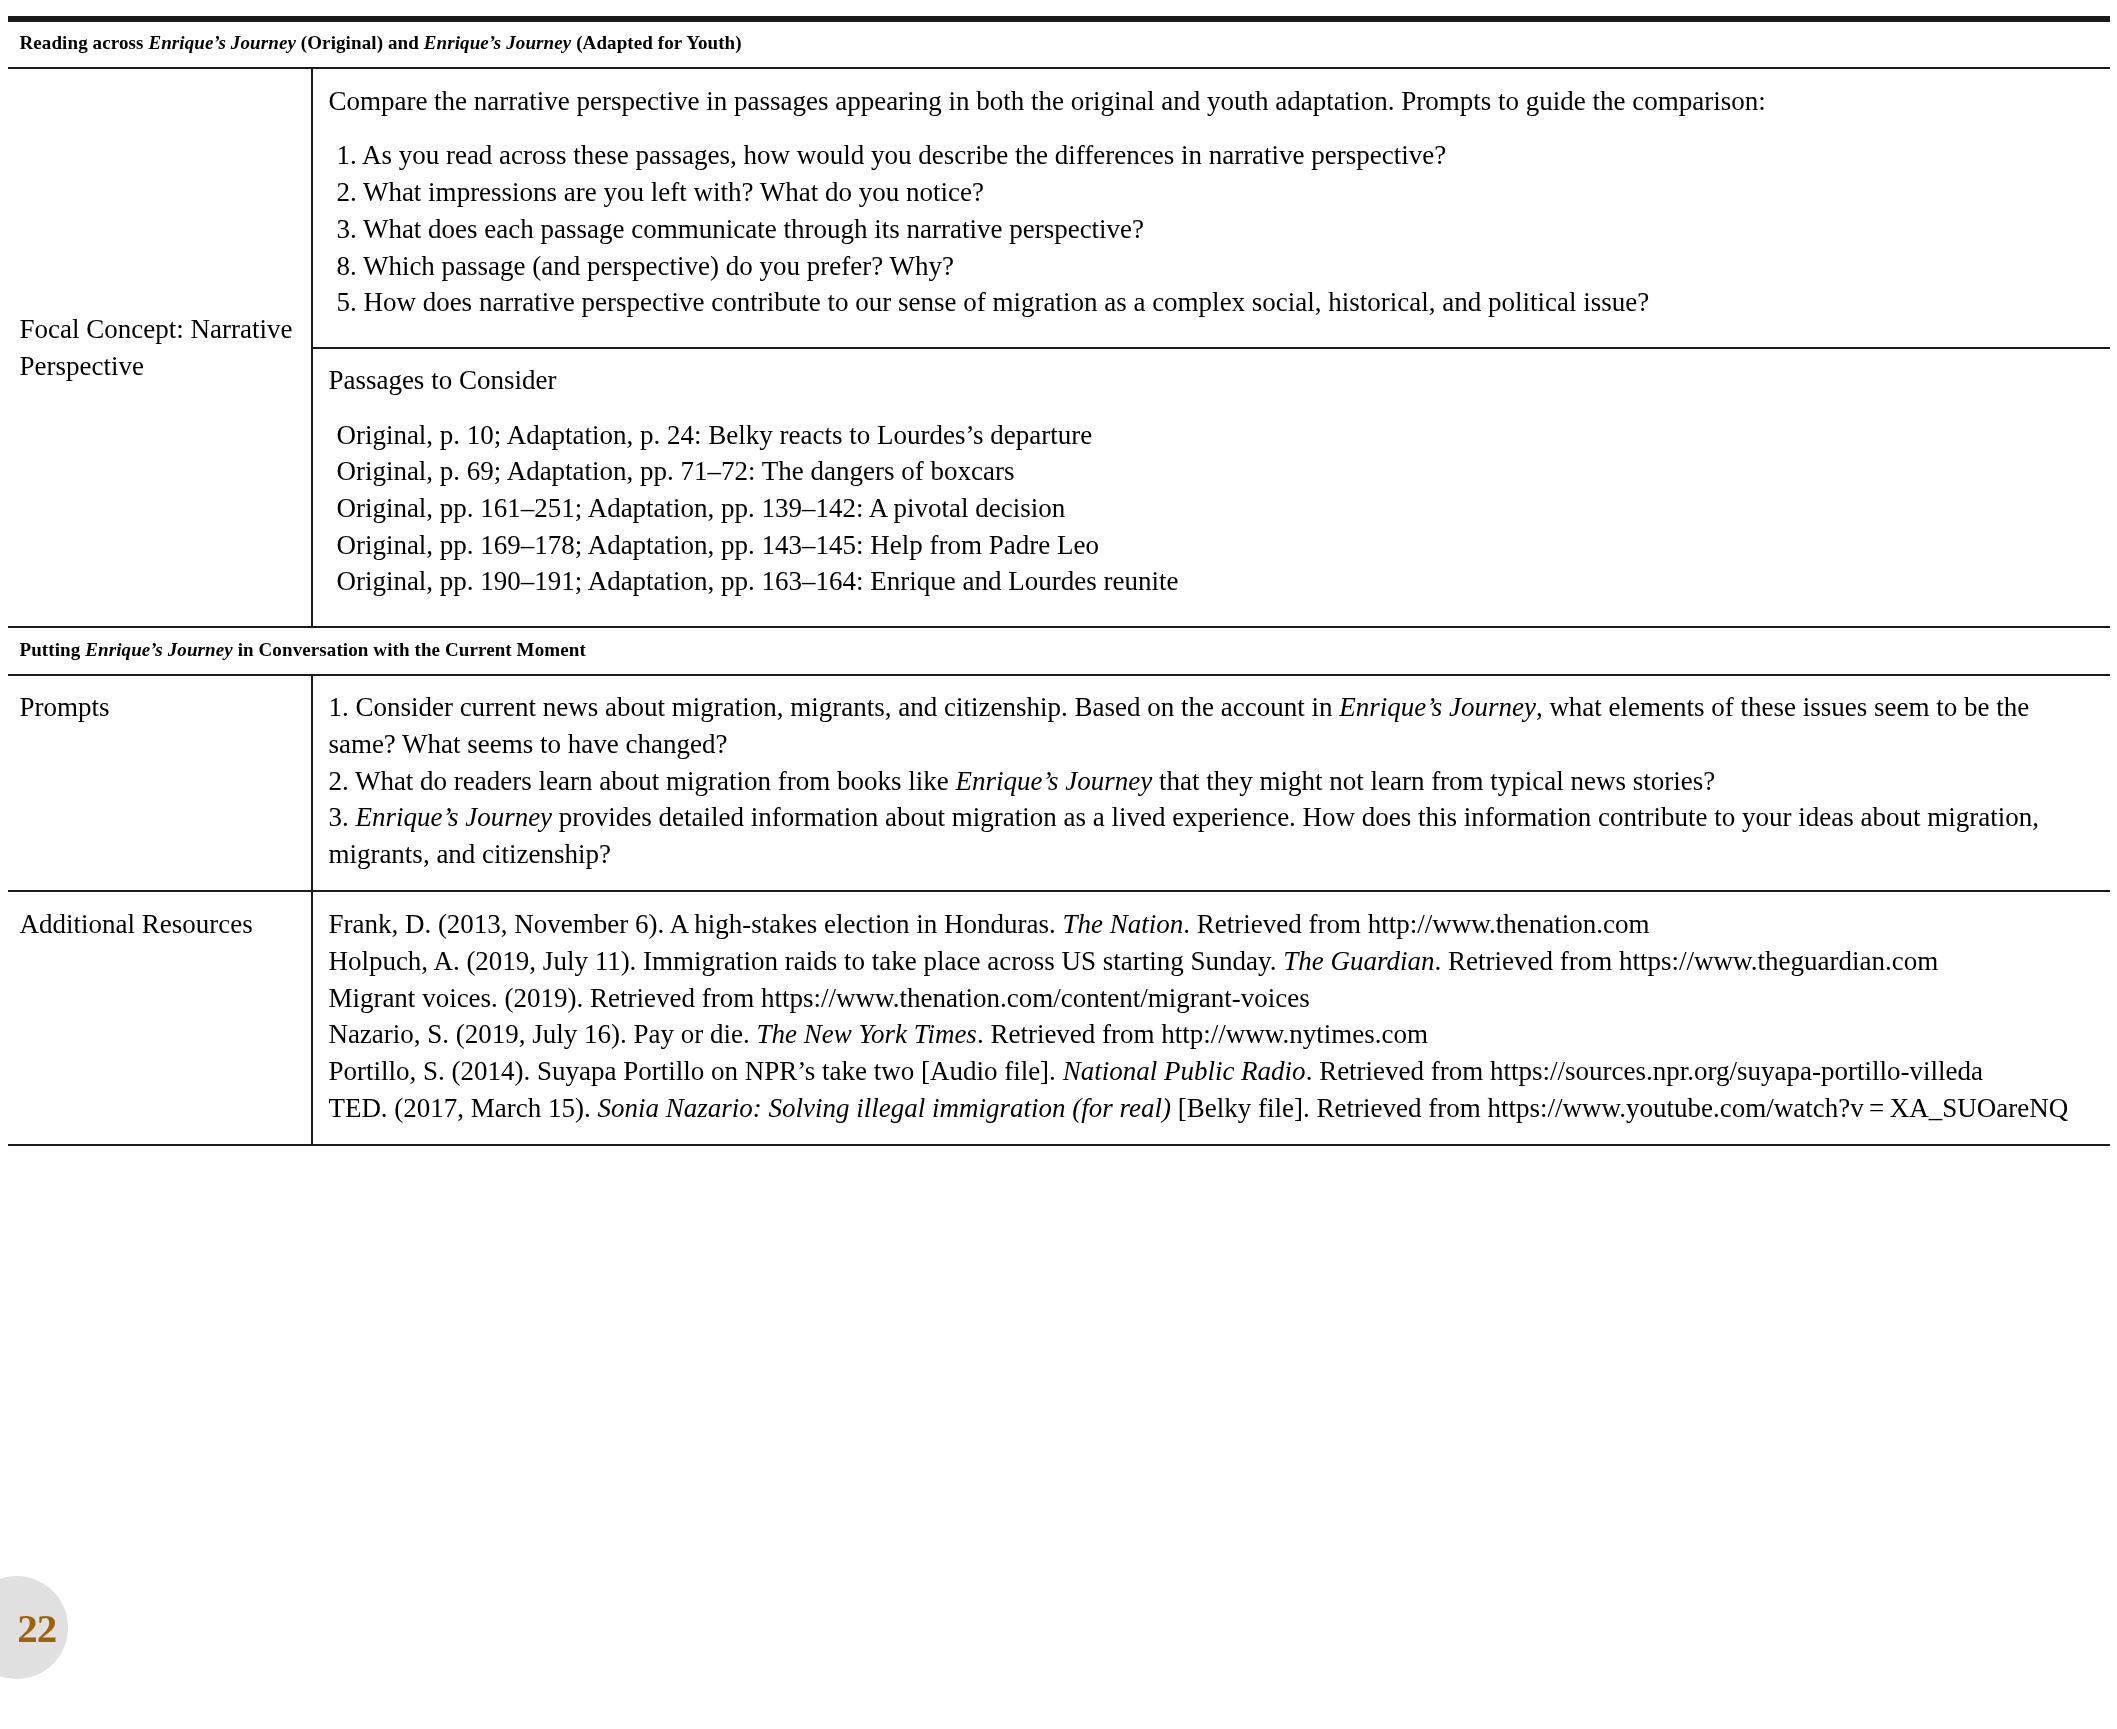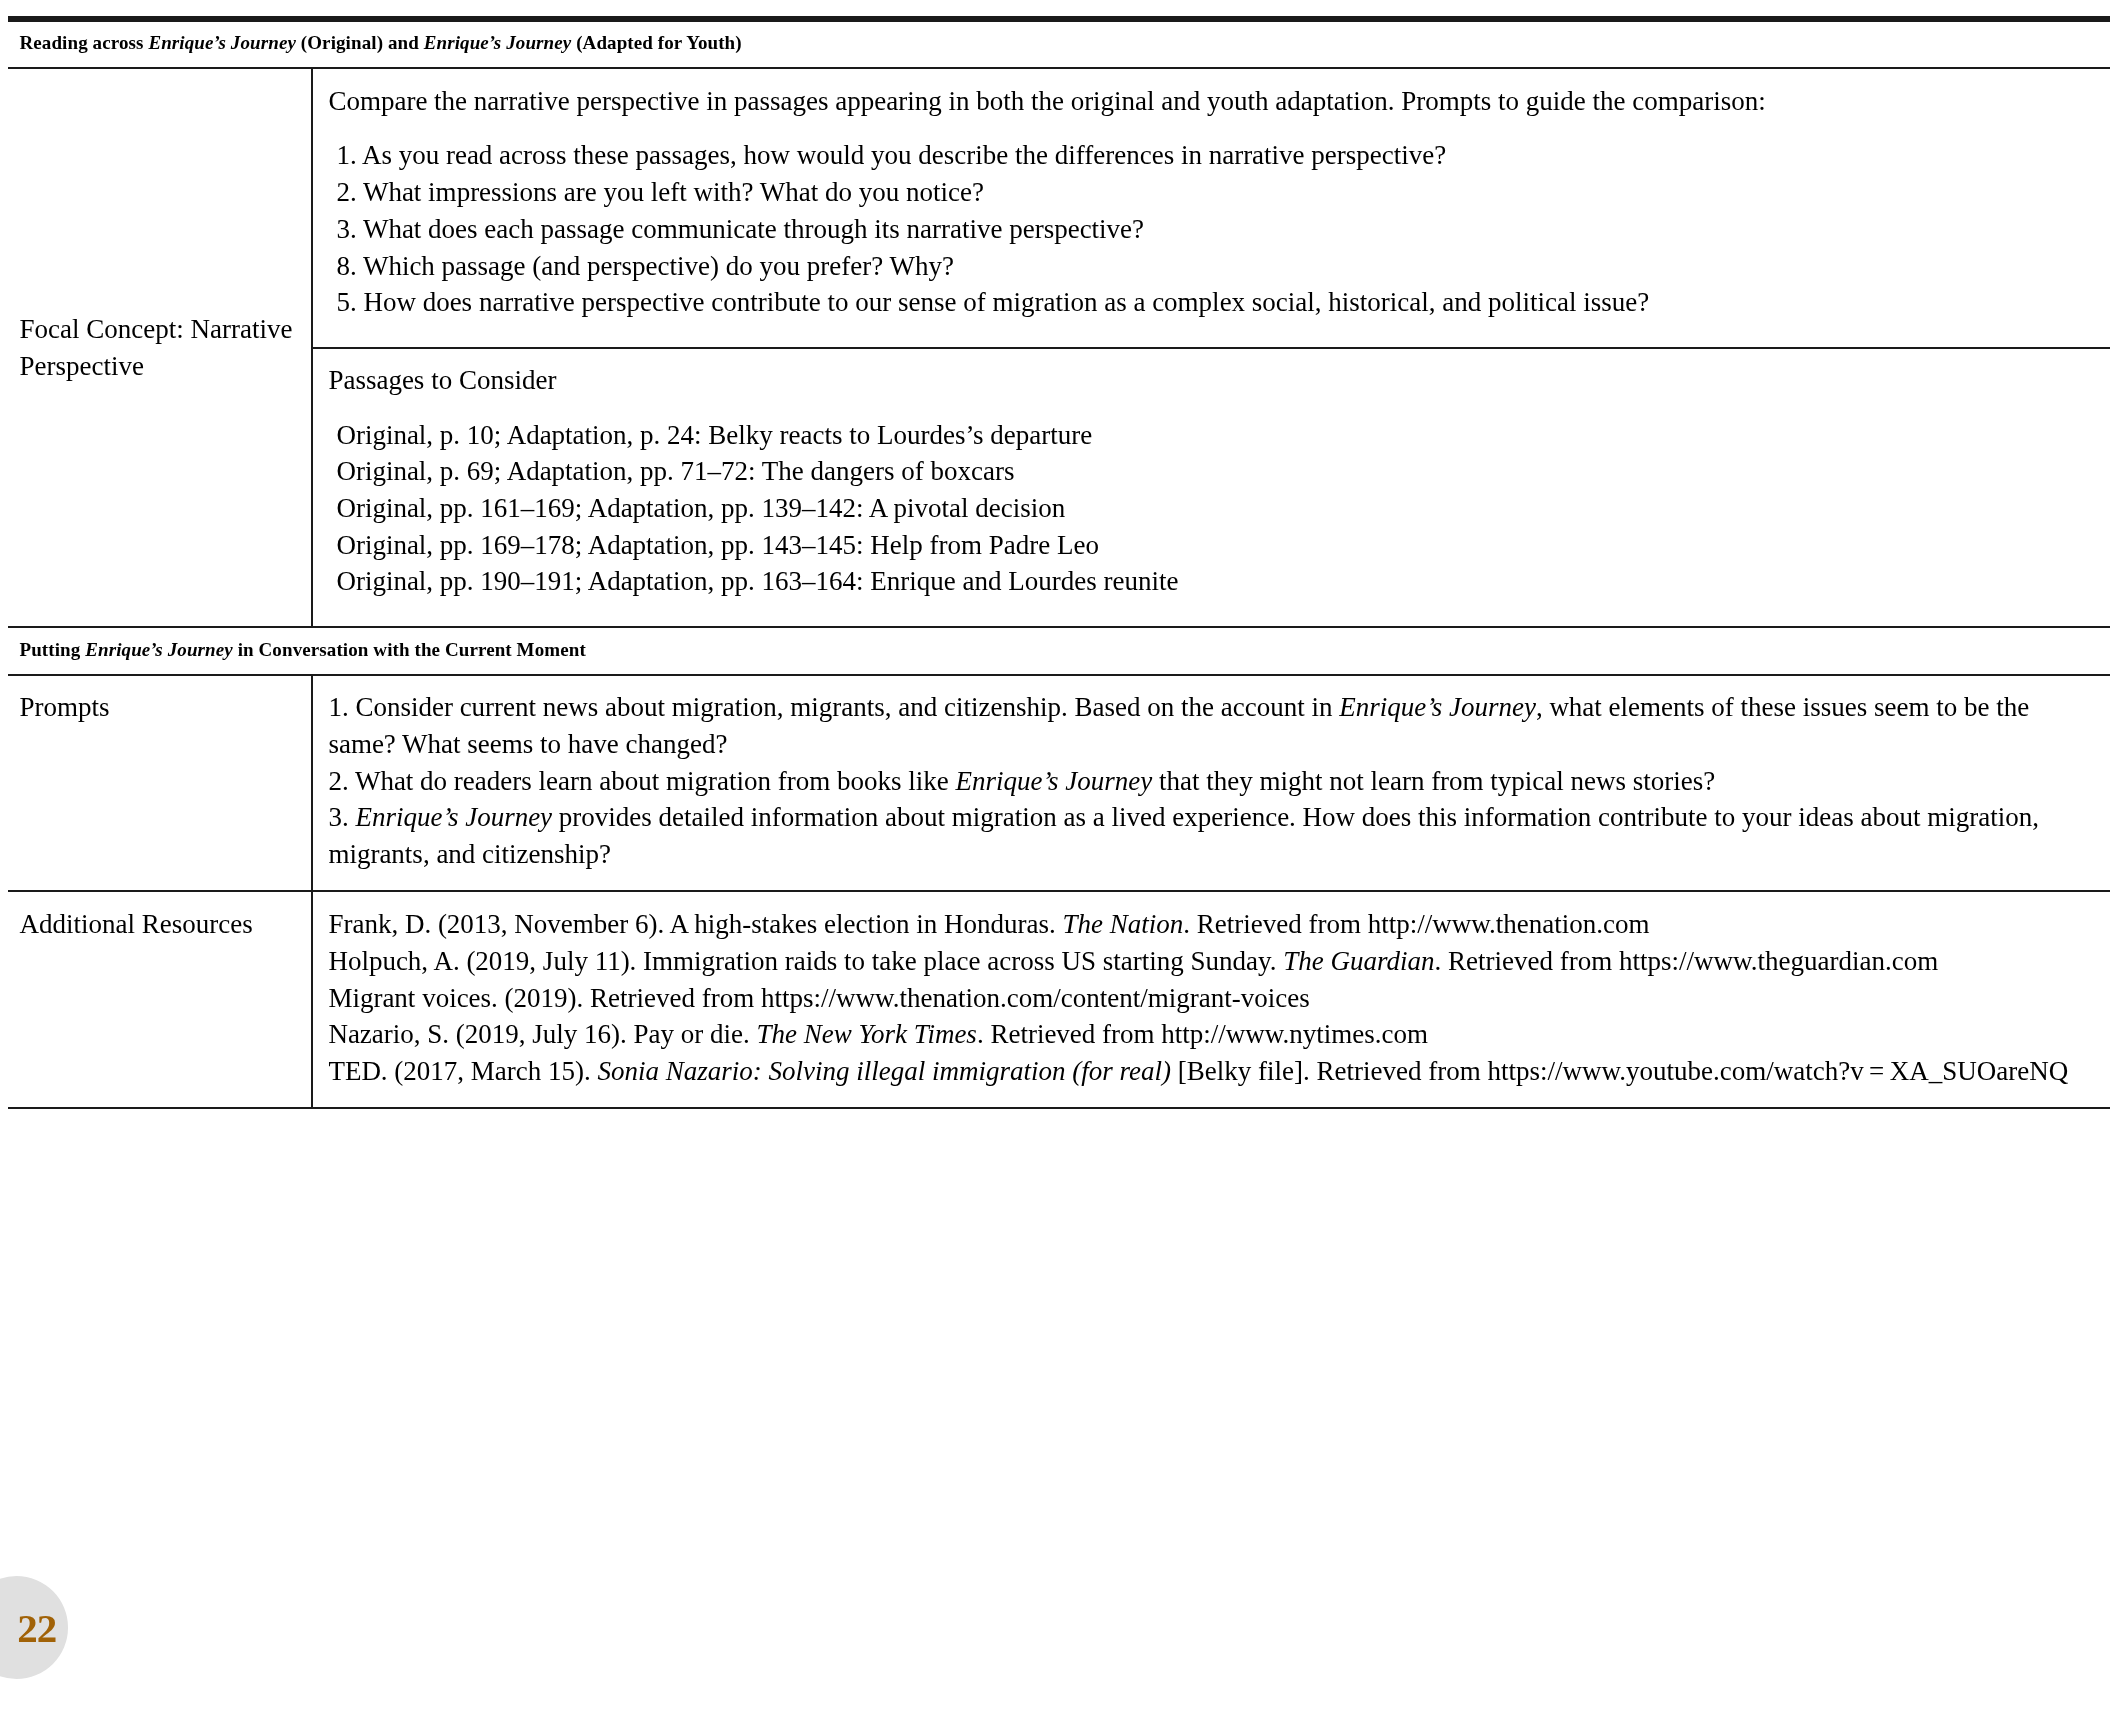--- a/index.html
+++ b/index.html
@@ -146,21 +146,21 @@
               <p class="tight-line">8. Which passage (and perspective) do you prefer? Why?</p>
               <p class="tight-line">5. How does narrative perspective contribute to our sense of migration as a complex social, historical, and political issue?</p>
             </div>
         </div>
 
         <div class="subcell divider-top">
           <p class="para">Passages to Consider</p>
           <div class="list-block">
               <p class="tight-line">Original, p. 10; Adaptation, p. 24: Belky reacts to Lourdes’s departure</p>
               <p class="tight-line">Original, p. 69; Adaptation, pp. 71–72: The dangers of boxcars</p>
-              <p class="tight-line">Original, pp. 161–169; Adaptation, pp. 139–142: A pivotal decision</p>
+              <p class="tight-line">Original, pp. 161–251; Adaptation, pp. 139–142: A pivotal decision</p>
               <p class="tight-line">Original, pp. 169–178; Adaptation, pp. 143–145: Help from Padre Leo</p>
               <p class="tight-line">Original, pp. 190–191; Adaptation, pp. 163–164: Enrique and Lourdes reunite</p>
             </div>
         </div>
 
       </div>
     </div>
 
     <div class="row">
       <div class="band band-mid"><span>Putting </span><i>Enrique’s Journey</i><span> in Conversation with the Current Moment</span></div>
@@ -175,20 +175,21 @@
         </div>
     </div>
 
     <div class="row row-sep">
       <div class="cell-label">Additional Resources</div>
       <div class="cell-body">
           <p class="hang"><span>Frank, D. (2013, November 6). A high-stakes election in Honduras. </span><i>The Nation</i><span>. Retrieved from http://www.thenation.com</span></p>
           <p class="hang"><span>Holpuch, A. (2019, July 11). Immigration raids to take place across US starting Sunday. </span><i>The Guardian</i><span>. Retrieved from https://www.theguardian.com</span></p>
           <p class="hang"><span>Migrant voices. (2019). Retrieved from https://www.thenation.com/content/migrant-voices</span></p>
           <p class="hang"><span>Nazario, S. (2019, July 16). Pay or die. </span><i>The New York Times</i><span>. Retrieved from http://www.nytimes.com</span></p>
+          <p class="hang"><span>Portillo, S. (2014). Suyapa Portillo on NPR’s take two [Audio file]. </span><i>National Public Radio</i><span>. Retrieved from https://sources.npr.org/suyapa-portillo-villeda</span></p>
           <p class="hang"><span>TED. (2017, March 15). </span><i>Sonia Nazario: Solving illegal immigration (for real)</i><span> [Belky file]. Retrieved from https://www.youtube.com/watch?v = XA_SUOareNQ</span></p>
         </div>
     </div>
 
   </div>
 
   <div class="folio">
     <span>22</span>
   </div>
 

